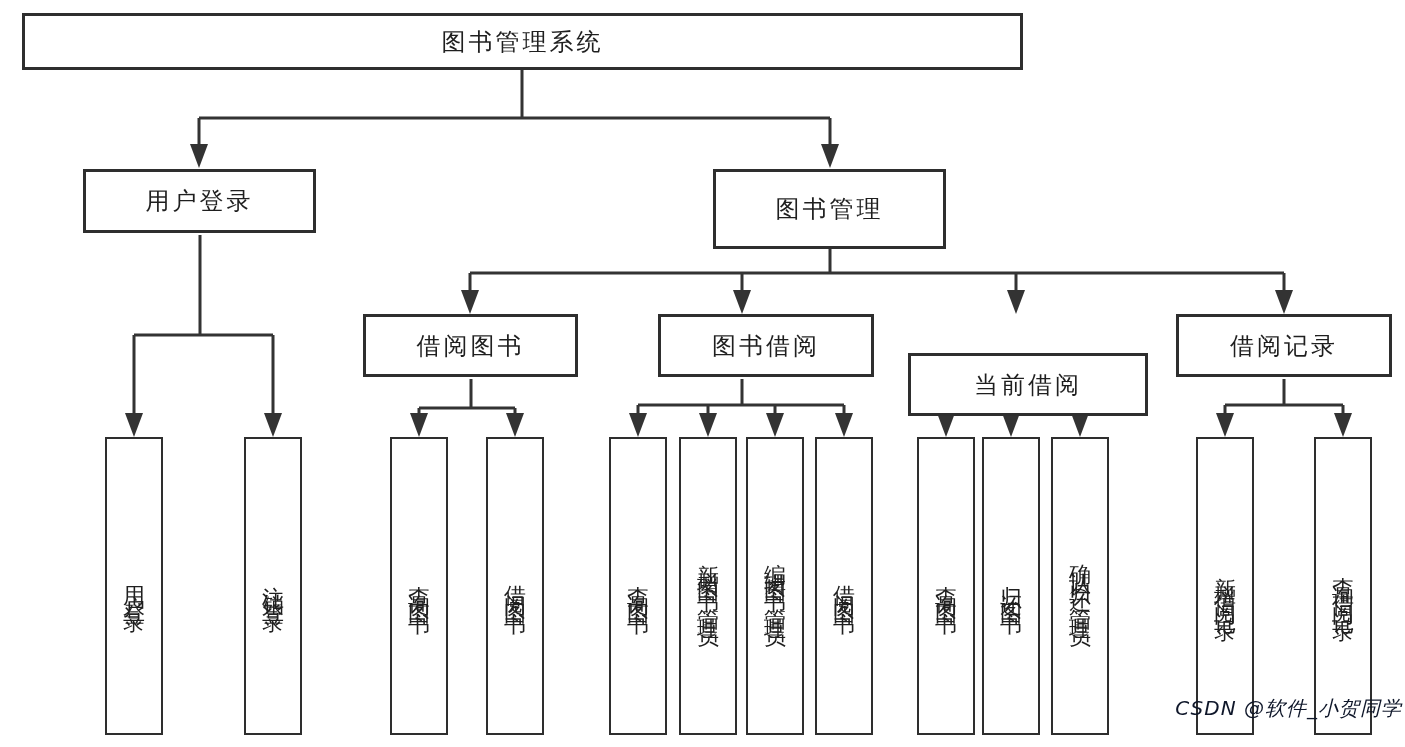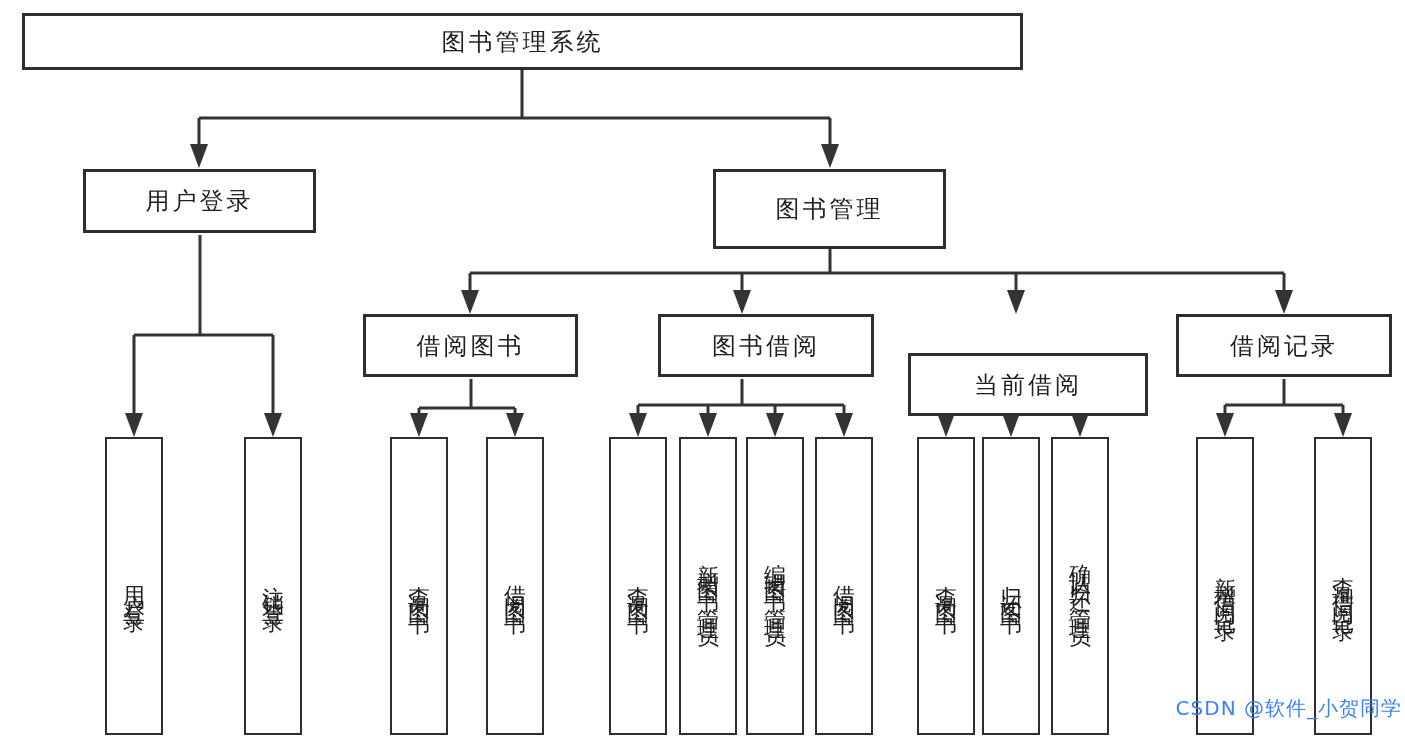--- a/index.html
+++ b/index.html
@@ -17,22 +17,23 @@
   }
   .h-node { font-size:24px; letter-spacing:3px; white-space:nowrap; }
   .root-node { font-size:24px; }
   .v-node {
     border-width:2px;
     writing-mode:vertical-rl; text-orientation:mixed;
     font-size:22px; letter-spacing:9px; line-height:1;
   }
   .watermark {
     position:absolute; right:3px; top:695px;
-    font-size:20px; color:#3b82f6; letter-spacing:1px;
+    font-size:20px; color:#0f172a; letter-spacing:1px;
     white-space:nowrap;
+    font-style:italic;
   }
 </style>
 </head>
 <body>
 
 <div class="canvas">
 
   <svg class="connectors" width="1405" height="747" viewBox="0 0 1405 747">
     <g stroke="#333333" stroke-width="3" fill="none">
 

